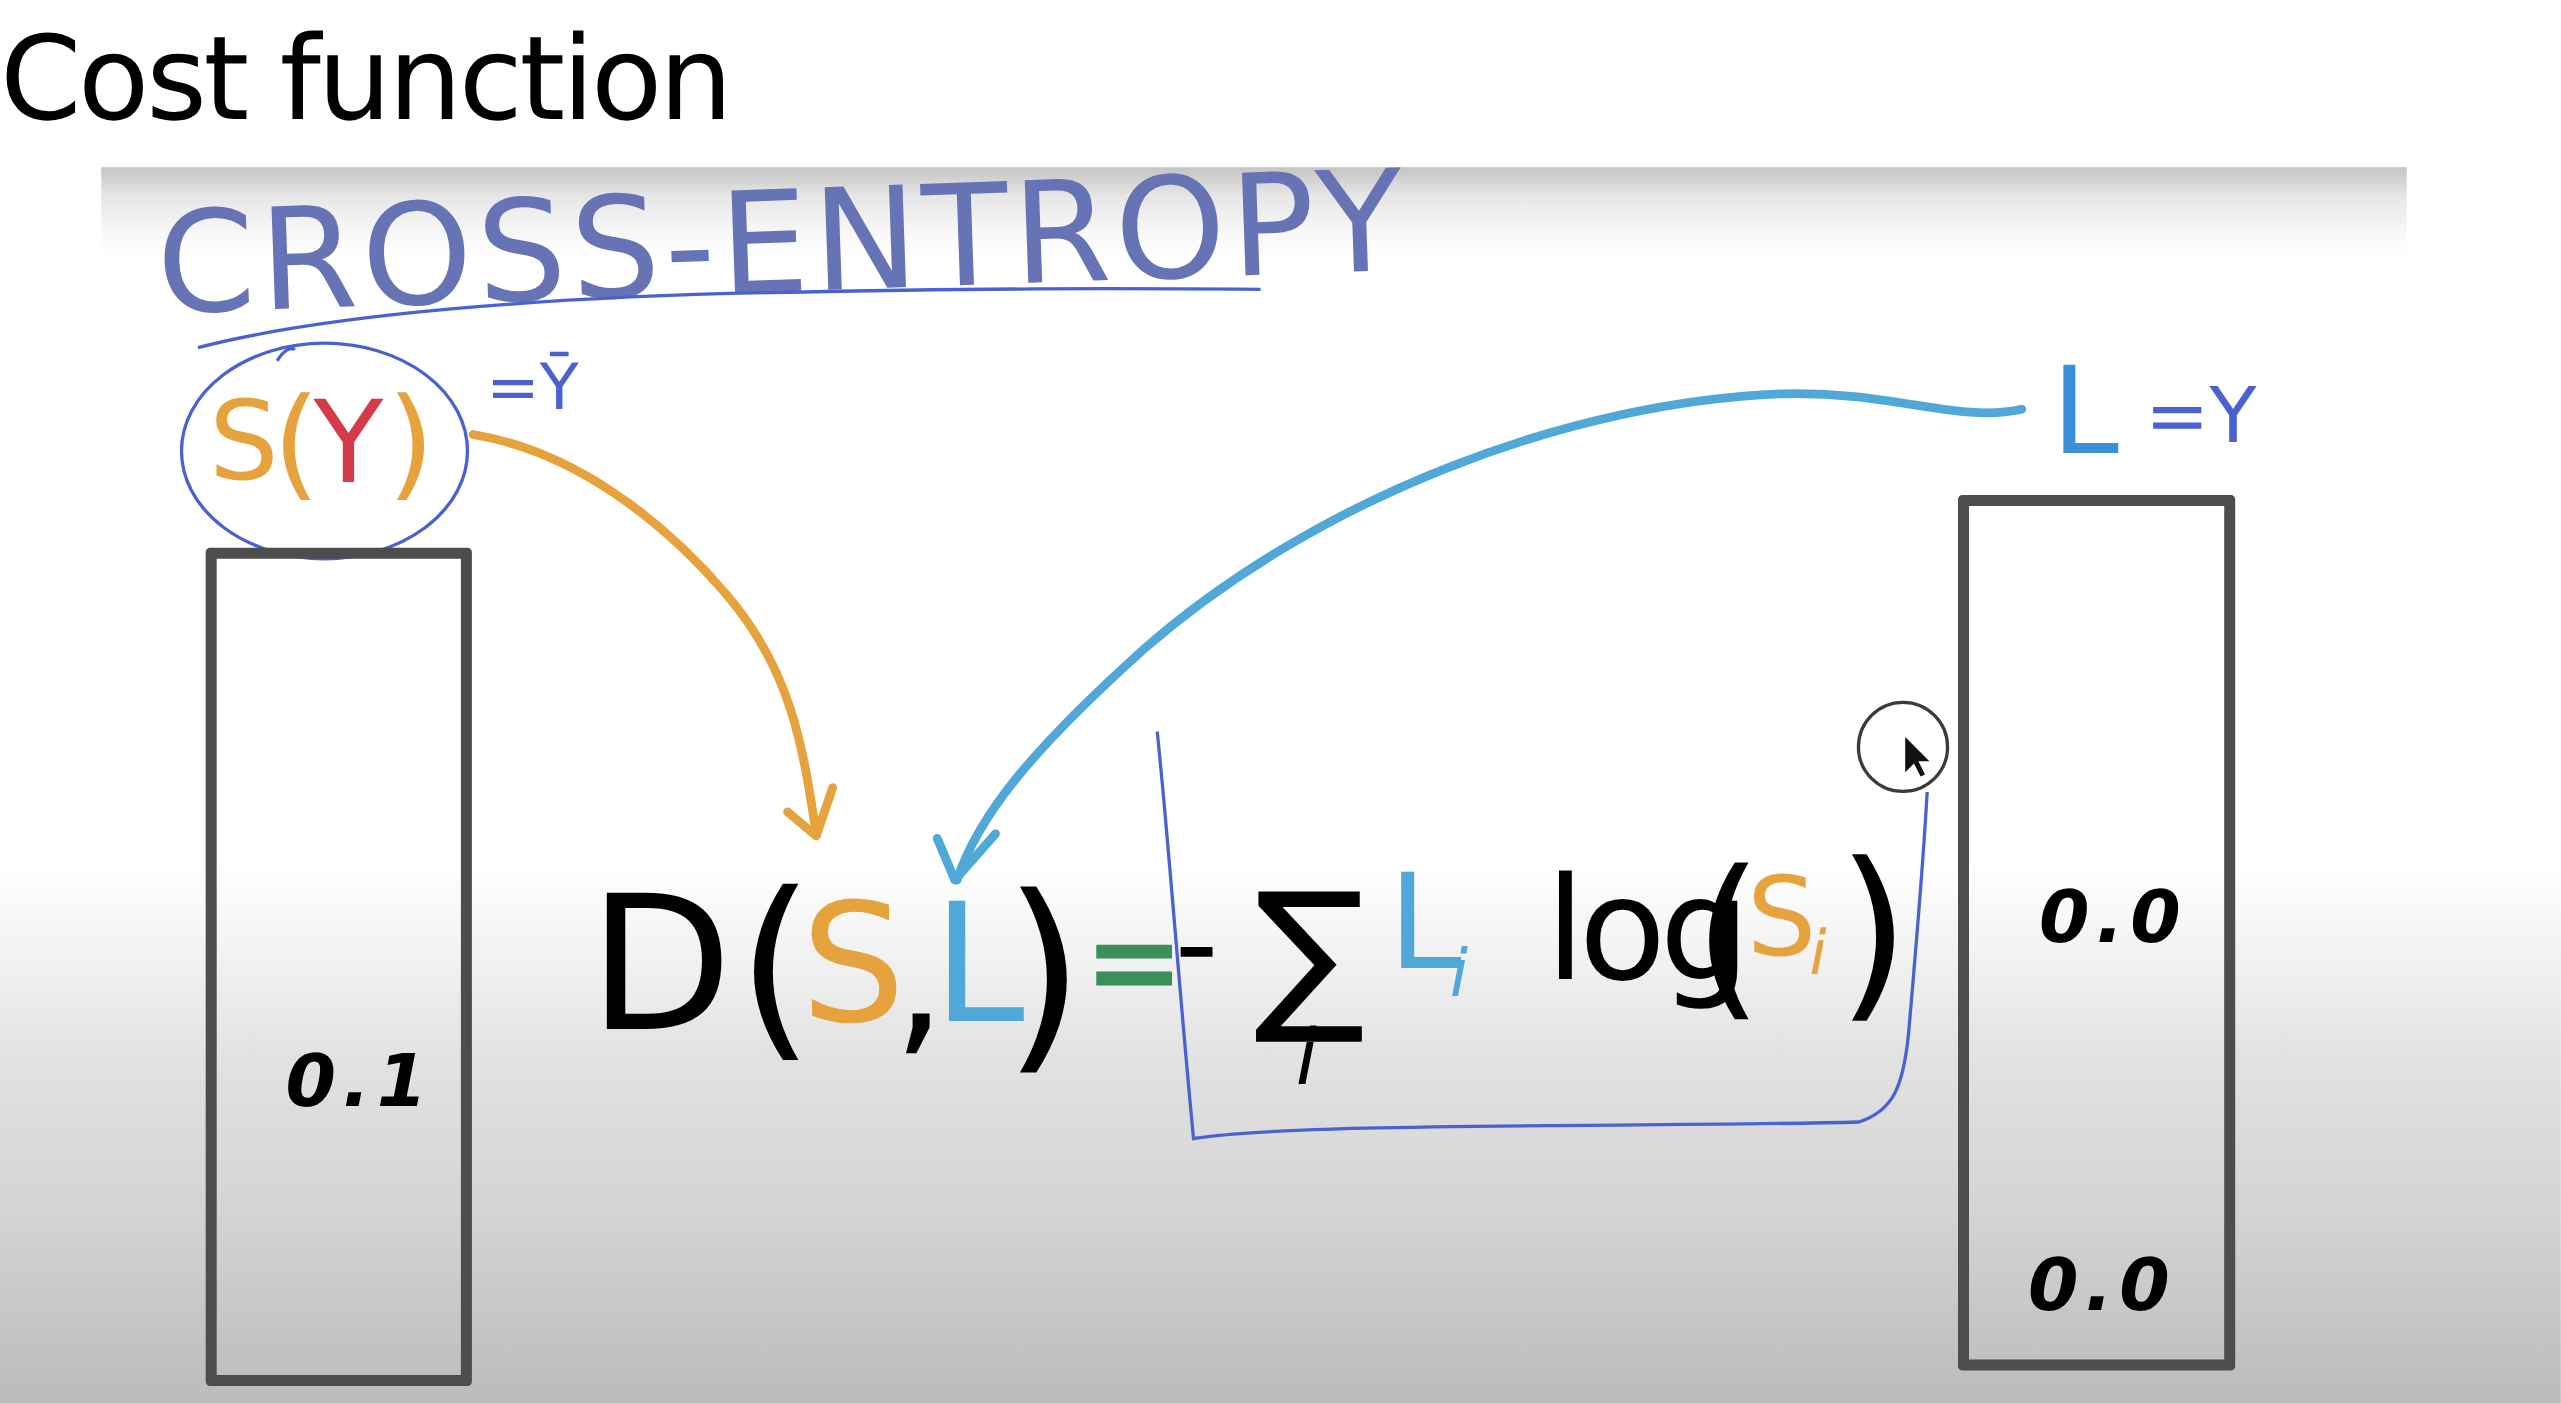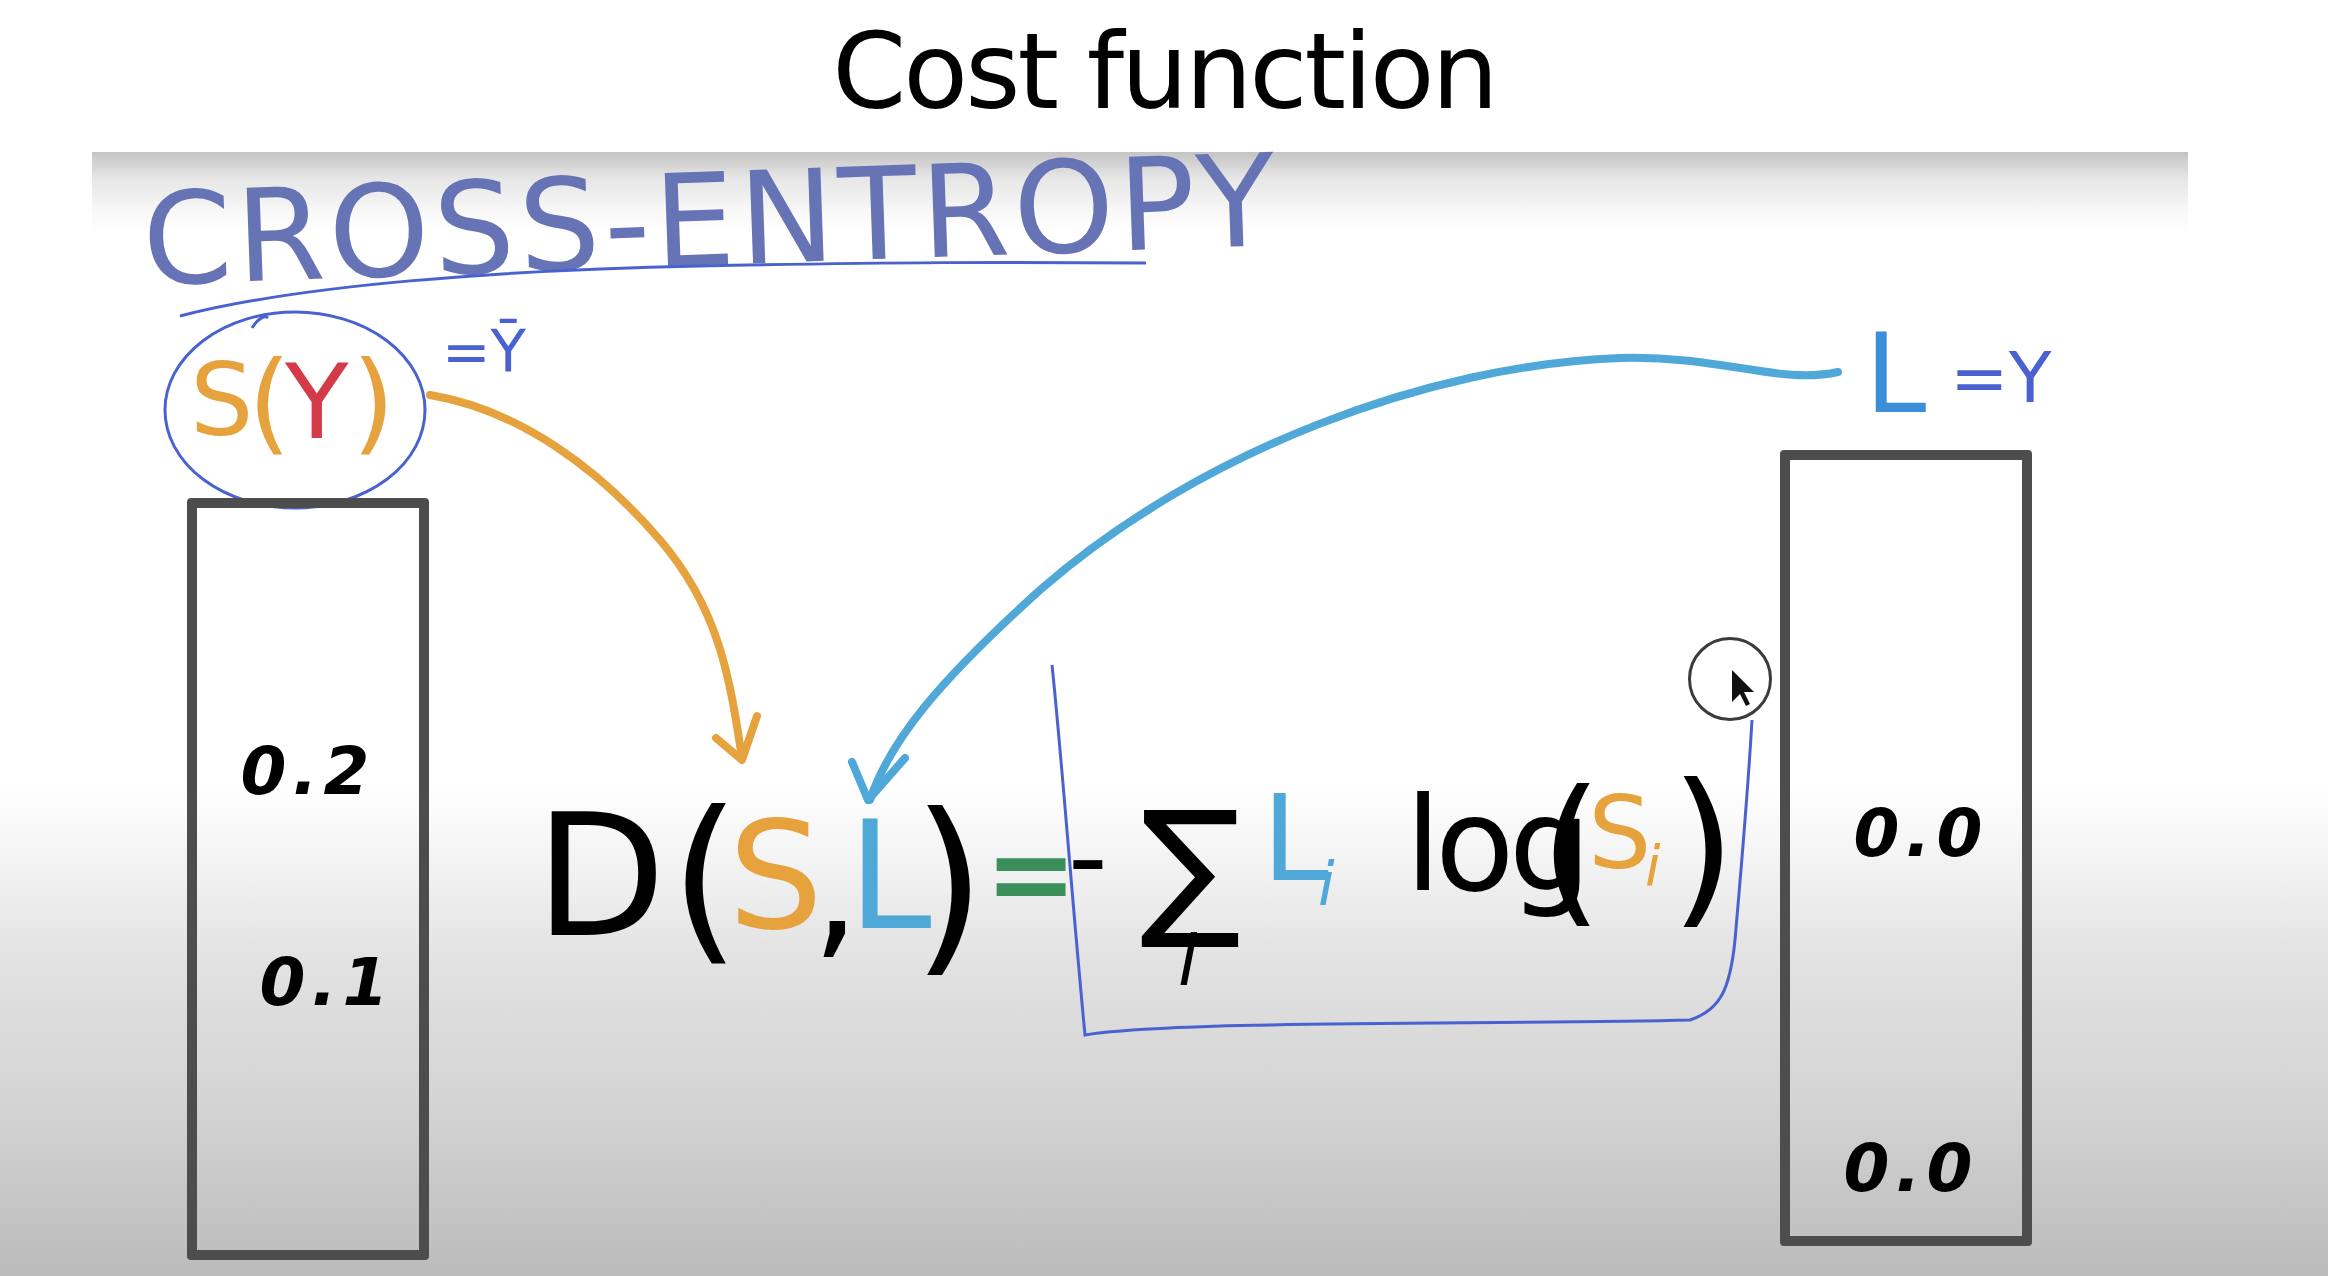--- a/index.html
+++ b/index.html
@@ -2,21 +2,21 @@
 <html><head>
   <meta charset="utf-8">
   <style>
     html, body { margin: 0; padding: 0; }
     body {
       width: 2328px; height: 1276px; overflow: hidden; position: relative;
       background: linear-gradient(to bottom, #ffffff 0px, #ffffff 785px, #f0f0f0 880px, #e2e2e2 960px, #d4d4d4 1100px, #bbbbbb 1276px);
       font-family: "Liberation Sans", sans-serif;
     }
     .title {
-      position: absolute; left: 0; top: 14px; width: 2328px; text-align: center;
+      position: absolute; left: 0; top: 14px; width: 2328px; text-align: left;
       font-family: "DejaVu Sans", sans-serif; font-size: 106px; color: #000;
       letter-spacing: -3px; line-height: 1.1;
     }
     .band {
       position: absolute; left: 92px; top: 152px; width: 2096px; height: 80px;
       background: linear-gradient(to bottom, #c4c4c4 0px, #e6e6e6 26px, #f8f8f8 60px, rgba(255,255,255,0) 80px);
     }
     svg.canvas { position: absolute; left: 0; top: 0; }
     .hand { font-family: "DejaVu Sans", sans-serif; }
     .hand-text { font-family: "DejaVu Sans", sans-serif; }
@@ -82,20 +82,19 @@
   <text x="1588" y="868" class="hand" font-size="100" fill="#e6a23c">S</text>
   <text x="1645" y="885" class="hand" font-size="56" fill="#e6a23c" font-style="italic">i</text>
   <text x="1670" y="905" class="hand" font-size="170" fill="#000">)</text>
 
   <path d="M1732 670 L 1732 702 L 1740 694 L 1746 706 L 1750 704 L 1744 692 L 1754 692 Z" fill="#111"></path>
 </svg>
 
 <div class="cursor-ring"></div>
 
 <div class="vbox" style="left:187px; top:498px; width:242px; height:762px;">
-  <div class="val" style="top:225px;">0.2</div>
   <div class="val" style="top:436px;margin-left:19px;">0.1</div>
 </div>
 
 <div class="vbox" style="left:1780px; top:450px; width:252px; height:796px;">
   <div class="val" style="top:335px; padding-left:30px; box-sizing:border-box;">0.0</div>
   <div class="val" style="top:670px; padding-left:10px; box-sizing:border-box;">0.0</div>
 </div>
 
 </body></html>

